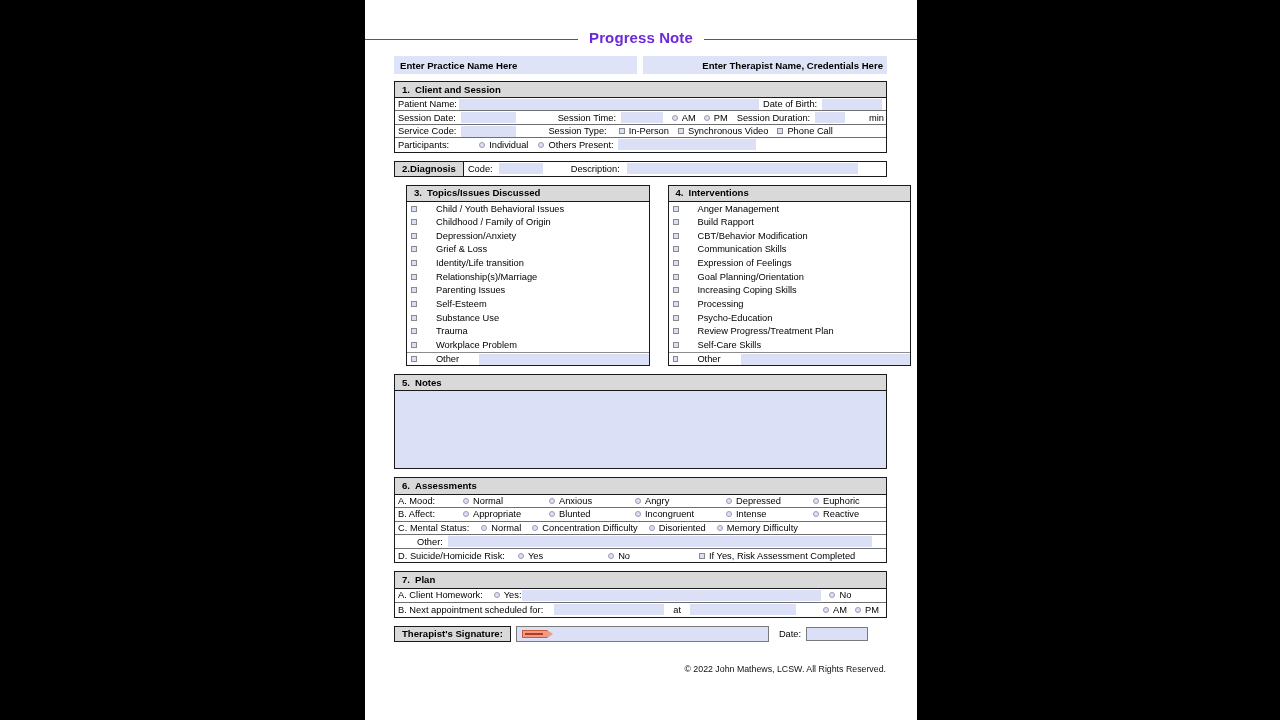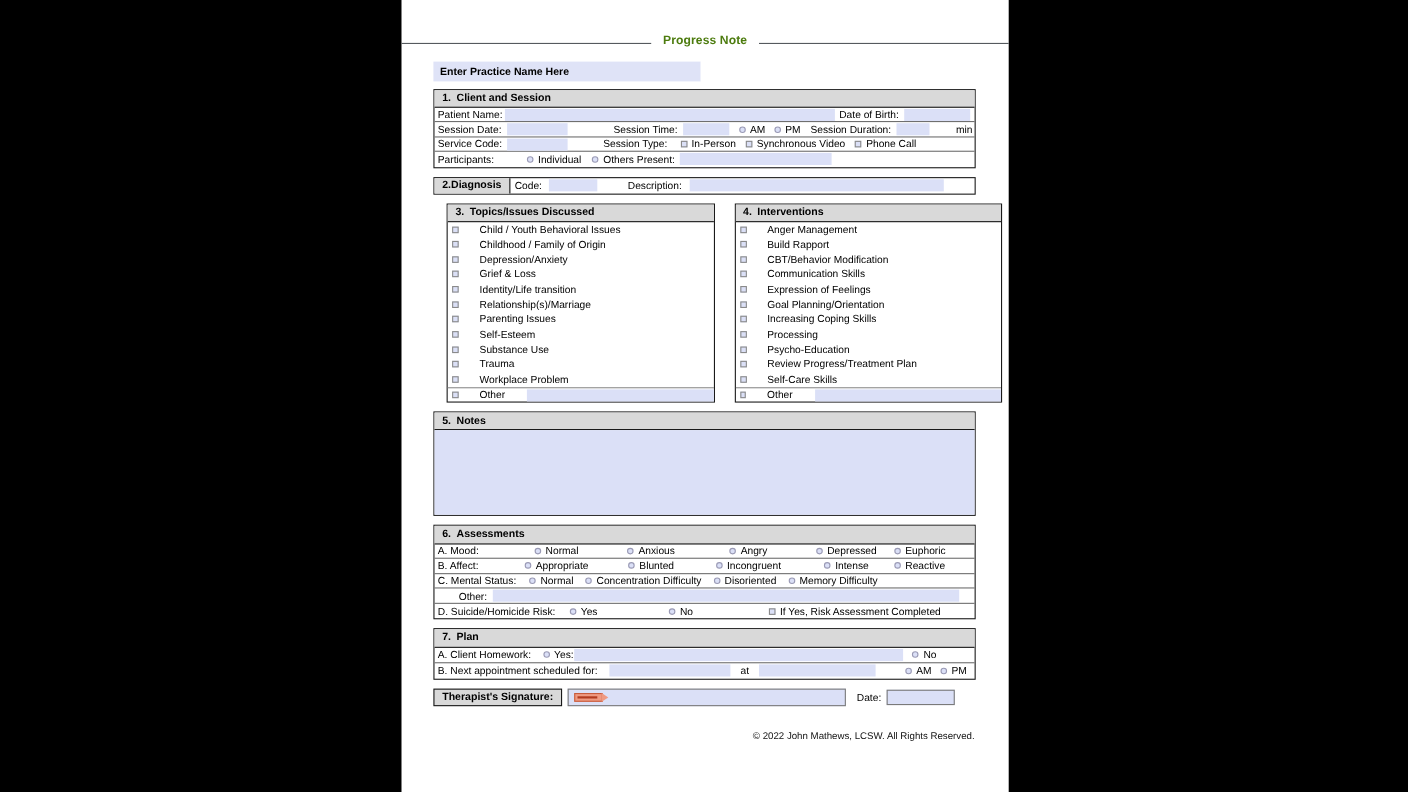--- a/index.html
+++ b/index.html
@@ -35,23 +35,23 @@
   }
   .title-rule {
     flex: 1 1 auto;
     height: 0;
     border-top: 1px solid #555a5e;
     margin-top: 5px;
   }
   .title-rule.left { margin-left: 0px; }
   .title-rule.right { margin-right: 0px; }
   .doc-title {
-    font-size: 11px;
+    font-size: 15px;
     font-weight: bold;
-    color: #4d7c0f;
+    color: #6d28d9;
     padding: 0 11px;
     white-space: nowrap;
     letter-spacing: 0.1px;
   }
 
   
   .form {
     position: absolute;
     left: 29px;
     top: 56px;
@@ -133,21 +133,21 @@
     display: inline-block;
     width: 6px;
     height: 6px;
     border: 1px solid #9a9ab5;
     border-radius: 50%;
     background: #dbe0f7;
     vertical-align: 0px;
     margin-right: 4px;
     box-sizing: border-box;
   }
-  .opt { display: inline-flex; align-items: center; white-space: nowrap; justify-content: center; }
+  .opt { display: inline-flex; align-items: center; white-space: nowrap; }
 
   
   .s1 .row { height: 13.4px; }
 
   
   .diag {
     display: flex;
     align-items: stretch;
     border: 1px solid #1a1a1a;
     height: 16px;
@@ -280,20 +280,21 @@
     <div class="title-rule left"></div>
     <div class="doc-title">Progress Note</div>
     <div class="title-rule right"></div>
   </div>
 
   <div class="form">
 
     <div class="hdr-row">
       <div class="hdr-cell hdr-left">Enter Practice Name Here</div>
       <div class="hdr-gap"></div>
+      <div class="hdr-cell hdr-right">Enter Therapist Name, Credentials Here</div>
     </div>
 
     <div class="blk sec s1">
       <div class="sec-title">
         <span class="num">1.</span><span>Client and Session</span>
       </div>
 
       <div class="row">
         <span class="lbl">Patient Name:</span>
         <span class="fill" style="width:300px"></span>

